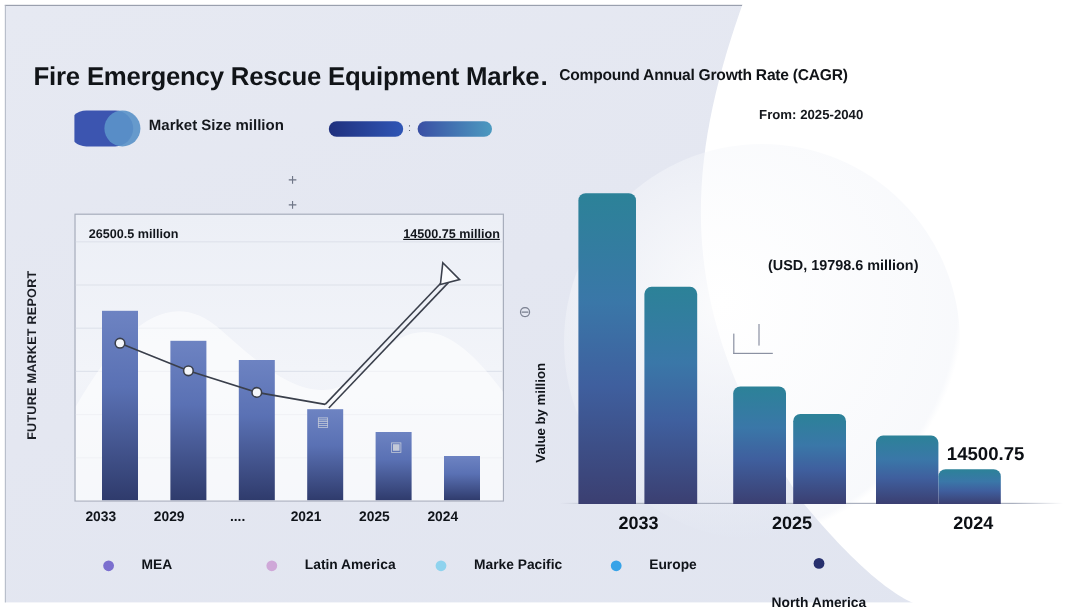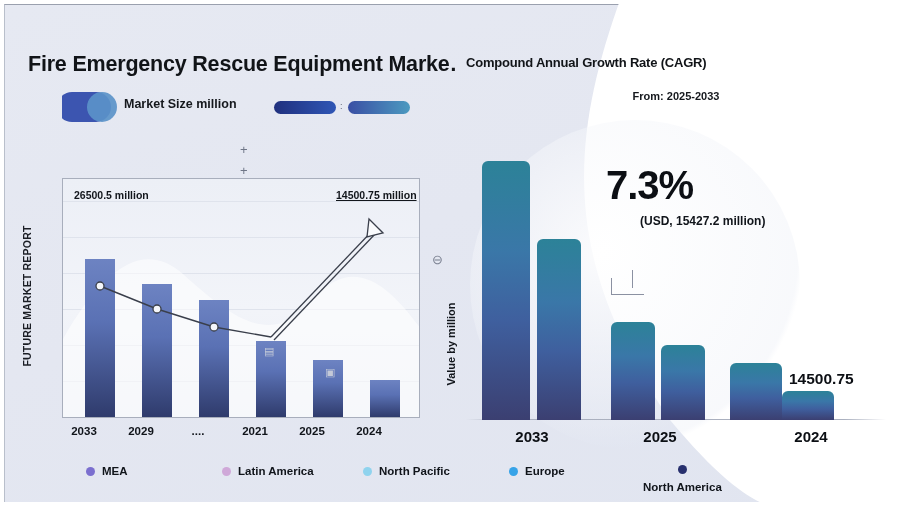--- a/index.html
+++ b/index.html
@@ -61,21 +61,21 @@
   }
   .lbar{position:absolute;bottom:0;background:linear-gradient(180deg,#6d83c2 0%,#5a71b4 40%,#2f3b6c 100%);}
   .lxlabel{position:absolute;top:425px;font-size:11.5px;font-weight:bold;color:#10141a;text-align:center;width:52px;}
   #minusicon{position:absolute;left:432px;top:252px;font-size:13px;color:#7b8191;}
   .ghosticon{position:absolute;font-size:11px;color:#c3c9d8;}
   #gi1{left:264px;top:345px;}
   #gi2{left:325px;top:366px;}
 
   
   #legend{position:absolute;left:86px;top:465px;width:700px;height:22px;}
-  .legitem{position:absolute;top:0;display:flex;align-items:center;gap:7px;}
+  .legitem{position:absolute;top:0;display:flex;align-items:center;gap:23px;}
   .legdot{width:9px;height:9px;border-radius:50%;display:inline-block;}
   .legtxt{font-size:11.5px;font-weight:bold;color:#10141a;white-space:nowrap;}
 
   
   #title-right{
     position:absolute;left:466px;top:55px;width:420px;
     font-size:13px;font-weight:bold;color:#111418;letter-spacing:-.2px;white-space:nowrap;
   }
   #subtitle-right{
     position:absolute;left:466px;top:90px;width:420px;text-align:center;
@@ -170,23 +170,22 @@
   <div class="lxlabel" style="left:172px;">....</div>
   <div class="lxlabel" style="left:229px;">2021</div>
   <div class="lxlabel" style="left:286px;">2025</div>
   <div class="lxlabel" style="left:343px;">2024</div>
 
   <div id="minusicon">⊖</div>
   <div class="ghosticon" id="gi1">▤</div>
   <div class="ghosticon" id="gi2">▣</div>
 
   <div id="title-right">Compound Annual Growth Rate (CAGR)</div>
-  <div id="subtitle-right">From: 2025-2033</div>
-  <div id="cagr">7.3%</div>
-  <div id="cagr-sub">(USD, 15427.2 million)</div>
+  <div id="subtitle-right">From: 2025-2040</div>
+  <div id="cagr-sub">(USD, 19798.6 million)</div>
   <div id="ylabel-right">Value by million</div>
 
   <div id="bracket"></div>
   <div id="bracket2"></div>
 
   <div id="rbaseline"></div>
 
   <div class="rbar" style="left:482px;top:161px;width:48px;height:259px;"></div>
   <div class="rbar" style="left:537px;top:239px;width:44px;height:181px;"></div>
   <div class="rbar" style="left:611px;top:322px;width:44px;height:98px;"></div>
@@ -204,21 +203,21 @@
     <div class="legitem" style="left:0px;">
       <span class="legdot" style="background: rgb(123, 111, 207);"></span>
       <span class="legtxt">MEA</span>
     </div>
     <div class="legitem" style="left:136px;">
       <span class="legdot" style="background: rgb(207, 168, 216);"></span>
       <span class="legtxt">Latin America</span>
     </div>
     <div class="legitem" style="left:277px;">
       <span class="legdot" style="background: rgb(143, 211, 238);"></span>
-      <span class="legtxt">North Pacific</span>
+      <span class="legtxt">Marke Pacific</span>
     </div>
     <div class="legitem" style="left:423px;">
       <span class="legdot" style="background: rgb(55, 163, 232);"></span>
       <span class="legtxt">Europe</span>
     </div>
     <div class="legitem" style="left:557px;flex-direction:column;">
       <span class="legdot" style="background: rgb(39, 48, 110);"></span>
       <span class="legtxt">North America</span>
     </div>
   </div>

